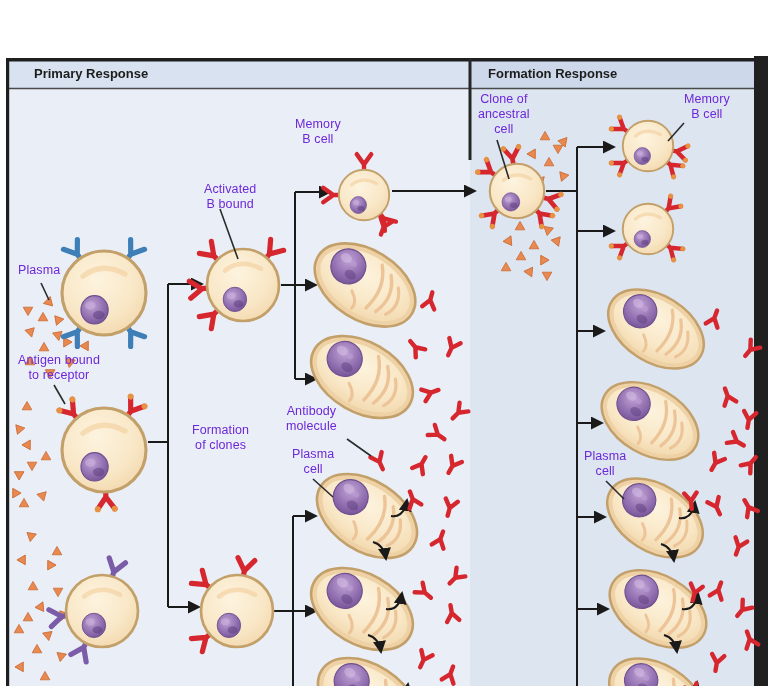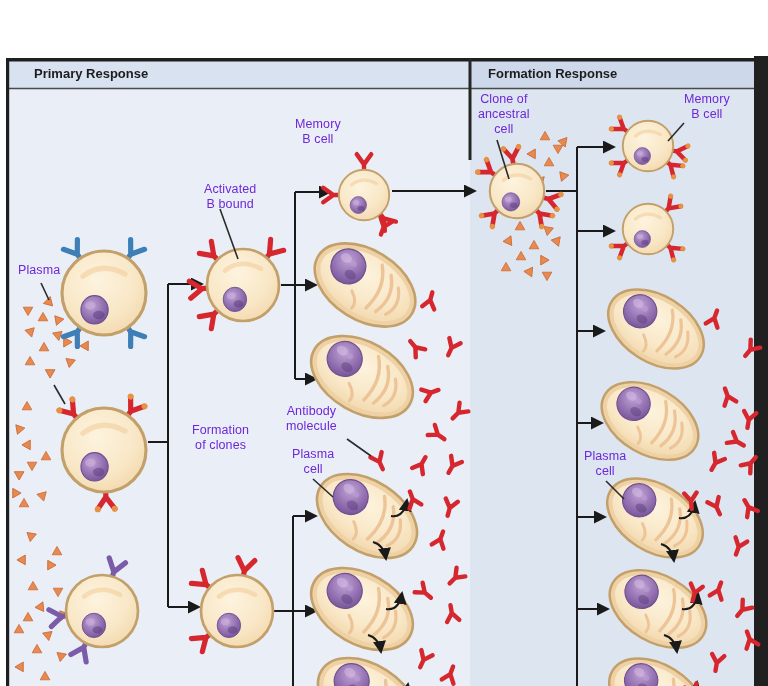--- a/index.html
+++ b/index.html
@@ -328,20 +328,22 @@
     <line x1="606" y1="433" x2="624" y2="451"></line>
   </g>
 
   <rect x="1" y="677" width="334" height="9" fill="#0be30b"></rect>
 </svg>
 
 <div class="hdr" style="left:34px;top:19px">Primary Response</div>
 <div class="hdr" style="left:488px;top:19px">Formation Response</div>
 
 <div class="lbl" style="left:18px;top:215px">Plasma</div>
+<div class="lbl" style="left:18px;top:305px">Antigen bound
+to receptor</div>
 <div class="lbl" style="left:204px;top:134px">Activated
 B bound</div>
 <div class="lbl" style="left:295px;top:69px">Memory
 B cell</div>
 <div class="lbl" style="left:192px;top:375px">Formation
 of clones</div>
 <div class="lbl" style="left:286px;top:356px">Antibody
 molecule</div>
 <div class="lbl" style="left:292px;top:399px">Plasma
 cell</div>

